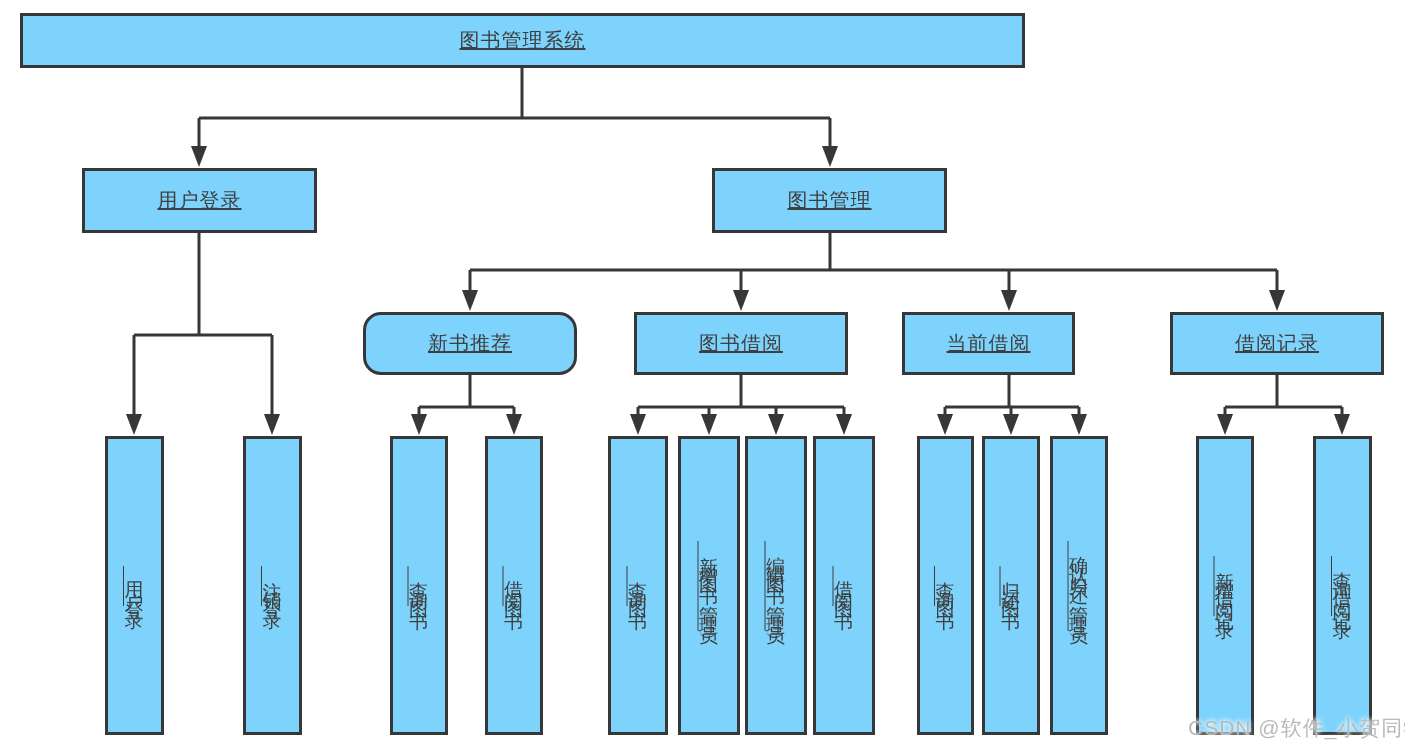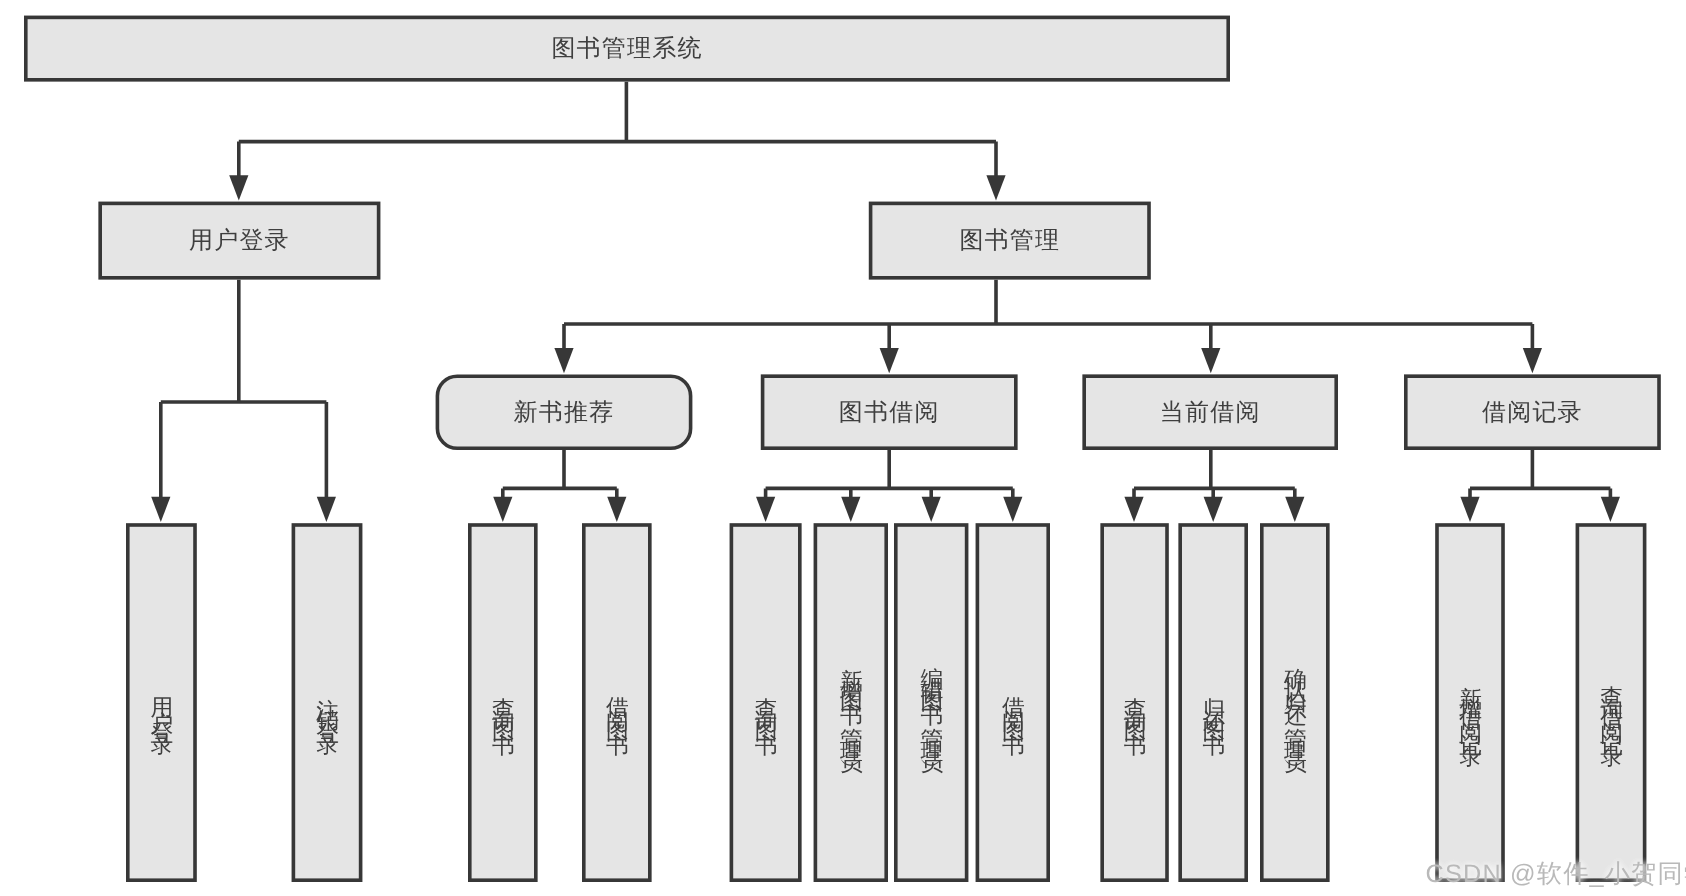--- a/index.html
+++ b/index.html
@@ -8,45 +8,46 @@
     width: 1405px;
     height: 747px;
     background: #ffffff;
     font-family: "Liberation Sans", sans-serif;
     overflow: hidden;
   }
   .wires { position: absolute; left: 0; top: 0; width: 1405px; height: 747px; z-index: 1; }
   .node {
     position: absolute;
     box-sizing: border-box;
-    background: #e5e5e5;
+    background: #7dd3fc;
     border: 3px solid #373737;
     color: #3f3f3f;
     display: flex;
     align-items: center;
     justify-content: center;
     z-index: 2;
+    text-decoration: underline;
   }
   .hnode { font-size: 20px; letter-spacing: 1px; }
   .vnode {
     writing-mode: vertical-rl;
     text-orientation: mixed;
     font-size: 19px;
     letter-spacing: 10px;
     line-height: 1;
   }
   
   .n-root  { left: 20px;  top: 13px;  width: 1005px; height: 55px; }
   
   .n-login { left: 82px;  top: 168px; width: 235px; height: 65px; }
-  .n-mgmt  { left: 712px; top: 168px; width: 235px; height: 65px; margin-left: 12px; }
+  .n-mgmt  { left: 712px; top: 168px; width: 235px; height: 65px; }
   
   .n-new   { left: 363px;  top: 312px; width: 214px; height: 63px; border-radius: 18px; }
   .n-bor   { left: 634px;  top: 312px; width: 214px; height: 63px; }
-  .n-cur   { left: 902px;  top: 312px; width: 213px; height: 63px; }
+  .n-cur   { left: 902px;  top: 312px; width: 173px; height: 63px; }
   .n-rec   { left: 1170px; top: 312px; width: 214px; height: 63px; text-align: right; }
   
   .leaf { top: 436px; height: 299px; }
   .n-u0 { left: 105px;  width: 59px; }
   .n-u1 { left: 243px;  width: 59px; }
   .n-a0 { left: 390px;  width: 58px; }
   .n-a1 { left: 485px;  width: 58px; }
   .n-b0 { left: 608px;  width: 60px; }
   .n-b1 { left: 678px;  width: 62px; }
   .n-b2 { left: 745px;  width: 62px; }

